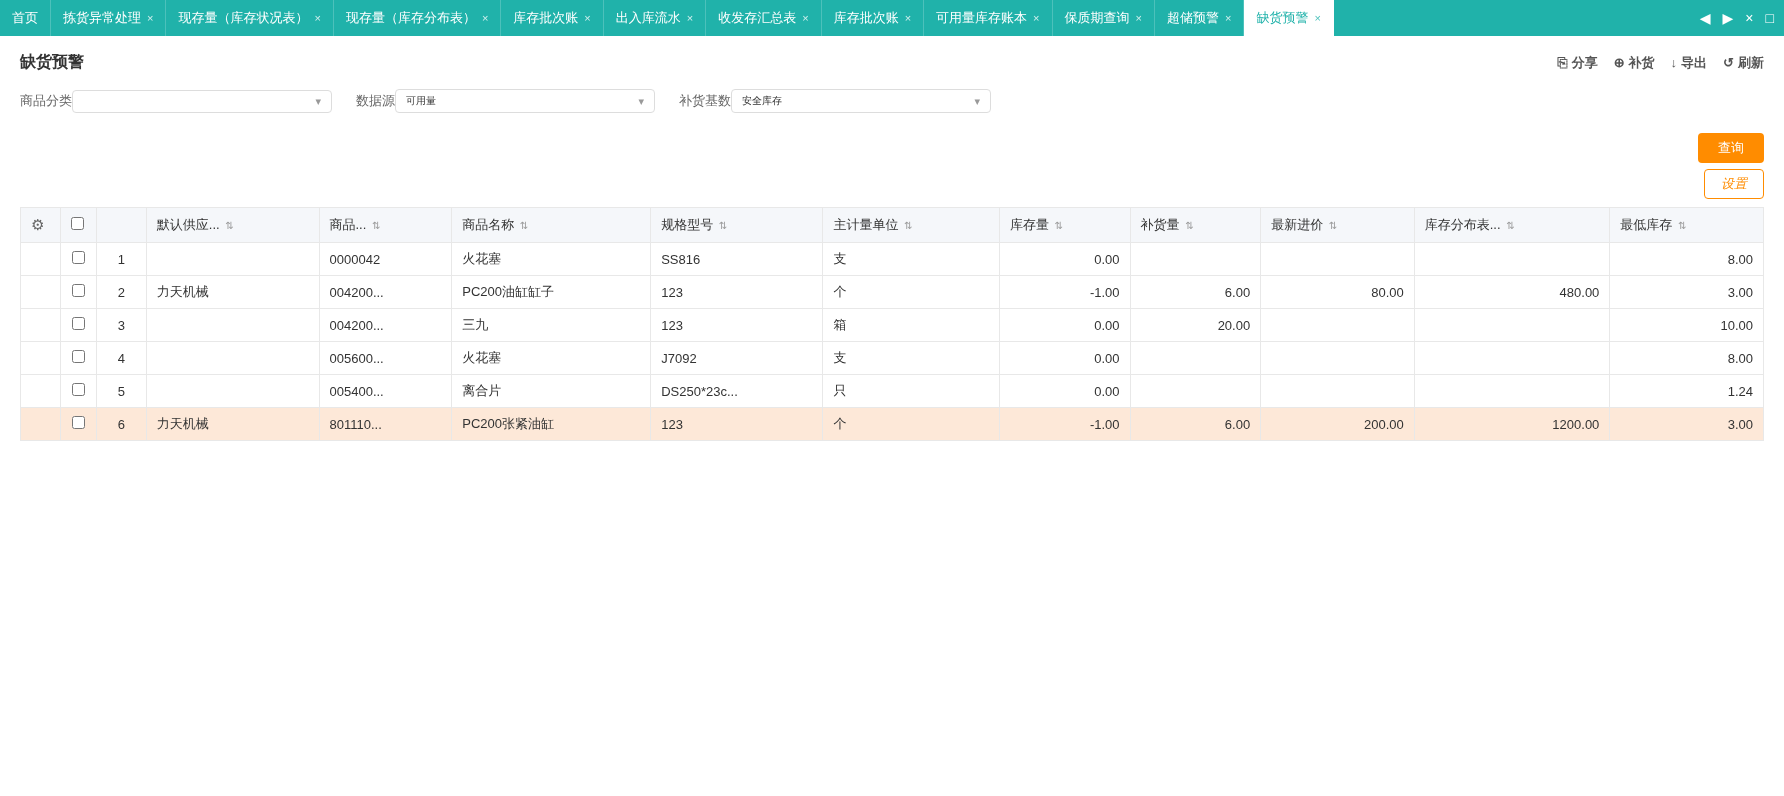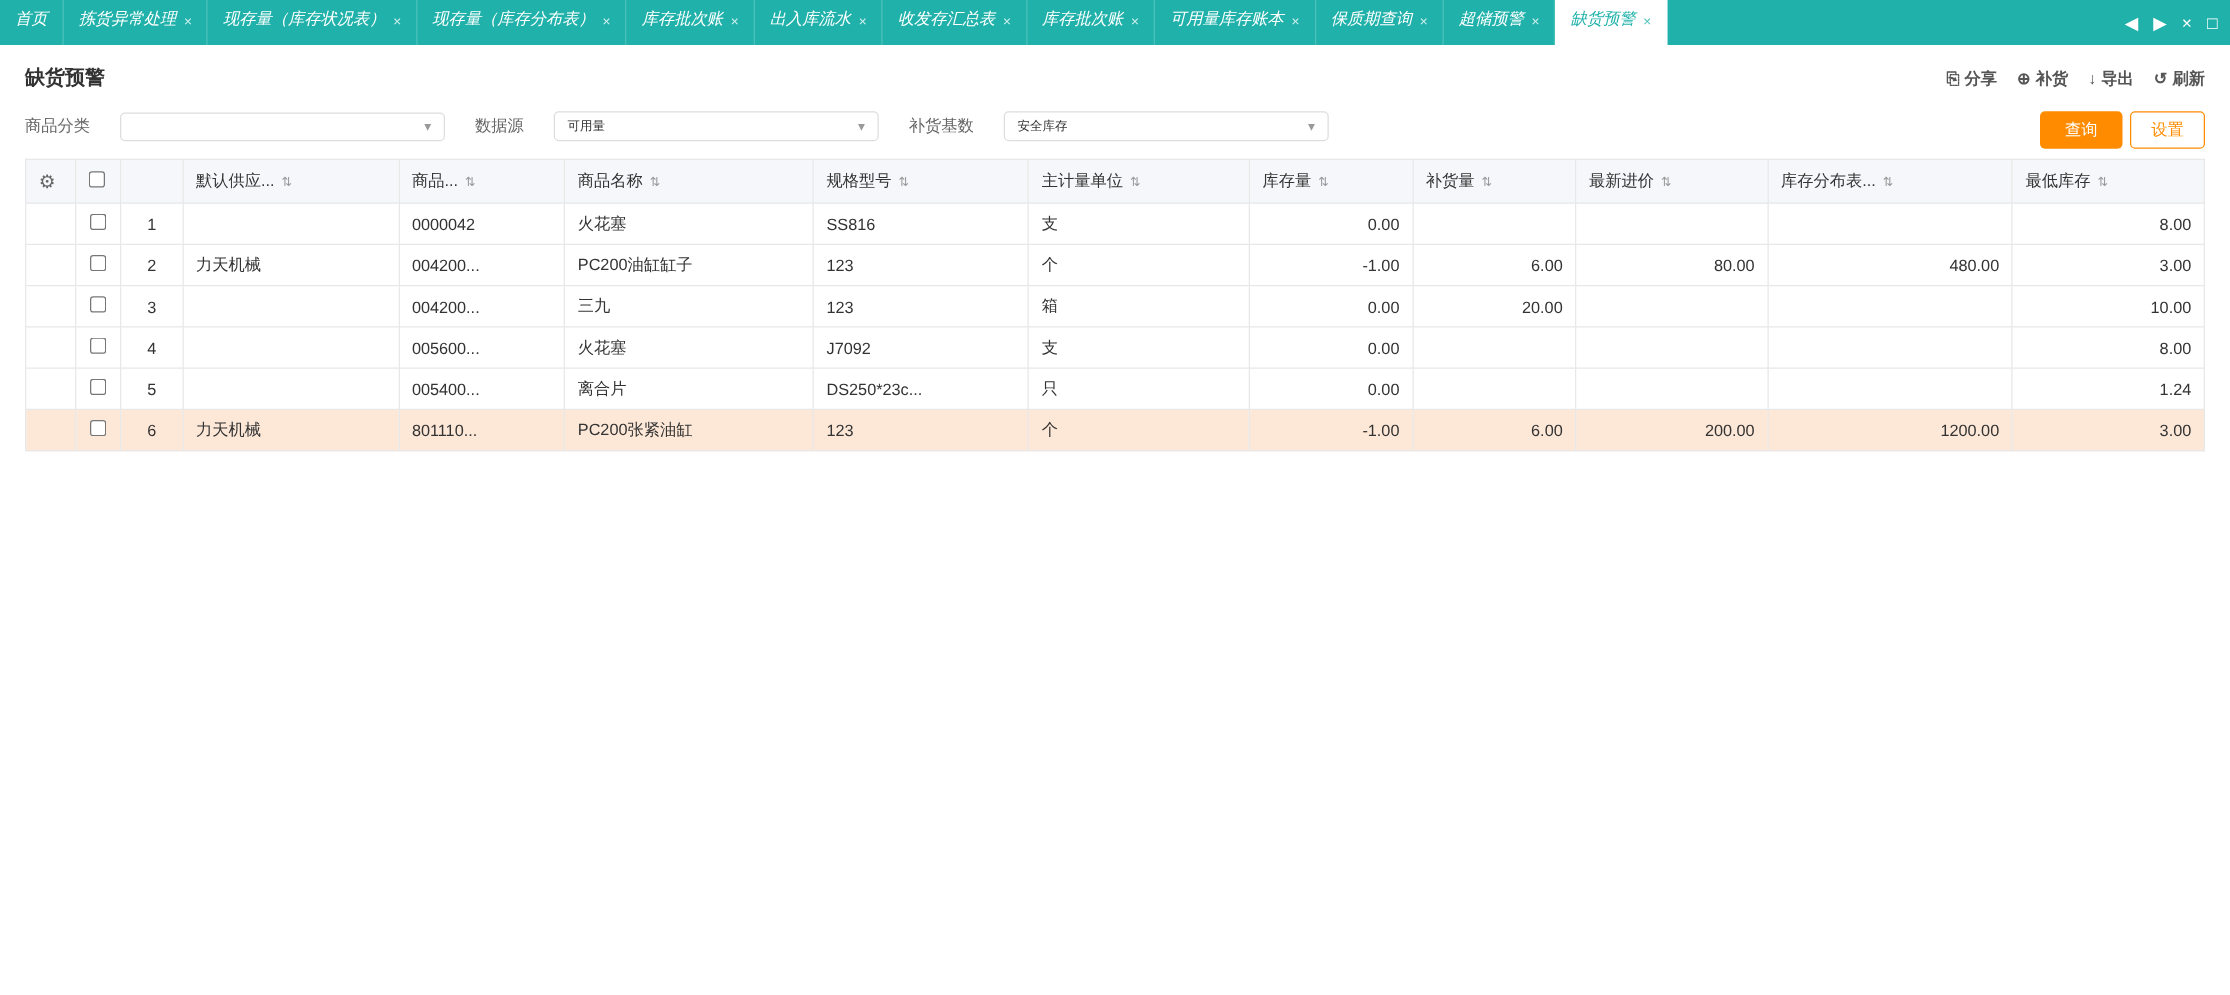--- a/index.html
+++ b/index.html
@@ -8,30 +8,29 @@
     
     .tab-bar {
       display: flex;
       align-items: center;
       background: #20b2aa;
       height: 36px;
       overflow: hidden;
     }
     .tab-item {
       display: flex;
-      align-items: flex-end;
+      align-items: center;
       padding: 12px 12px;
       height: 100%;
       color: #fff;
       cursor: pointer;
       white-space: nowrap;
       font-size: 13px;
       border-right: 1px solid rgba(255,255,255,0.2);
       flex-shrink: 0;
-      font-style: italic;
     }
     .tab-item.active {
       background: #fff;
       color: #20b2aa;
     }
     .tab-item .close-x {
       margin-left: 6px;
       font-size: 11px;
       opacity: 0.8;
     }
@@ -76,21 +75,21 @@
     .page-action-item {
       display: flex;
       align-items: center;
       gap: 4px;
       cursor: pointer;
       color: #555;
     }
     .filter-group {
       display: flex;
       align-items: center;
-      gap: 24px;
+      gap: 0;
     }
     .filter-label {
       color: #666;
       white-space: nowrap;
       font-size: 13px;
     }
     .filter-select {
       display: flex;
       align-items: center;
       border: 1px solid #ddd;
@@ -124,28 +123,30 @@
       font-size: 13px;
     }
     .btn-settings {
       background: #fff;
       color: #ff8c00;
       border: 1px solid #ff8c00;
       border-radius: 4px;
       padding: 5px 16px;
       cursor: pointer;
       font-size: 13px;
+      font-style: italic;
     }
 
     .filter-row-right {
       margin-left: auto;
       display: flex;
-      flex-direction: row;
+      flex-direction: column;
       gap: 6px;
       align-items: flex-end;
+      margin-top: 44px;
     }
 
     
     .data-table {
       width: 100%;
       border-collapse: collapse;
       font-size: 13px;
       margin-top: 4px;
     }
     .data-table thead tr {

